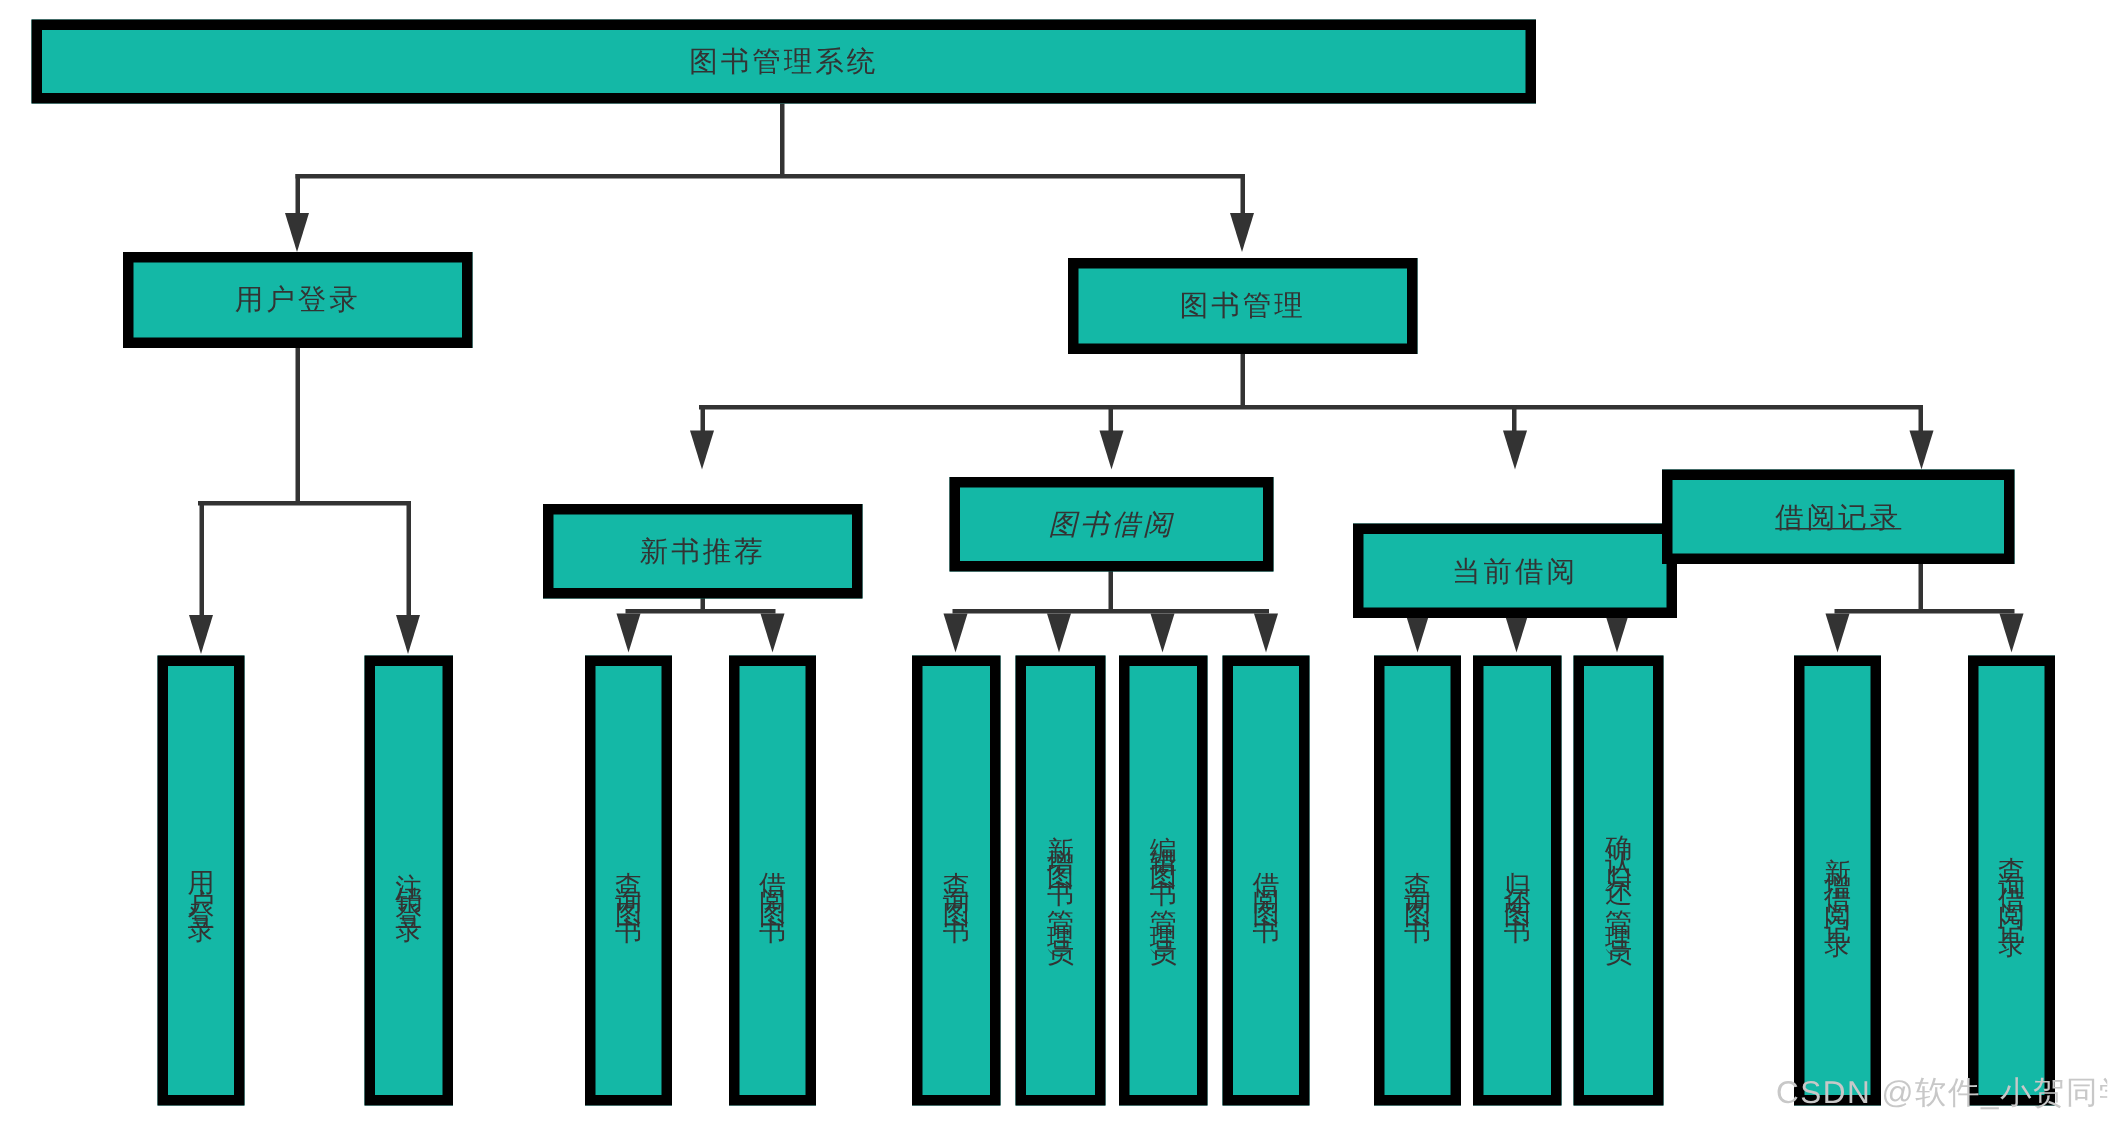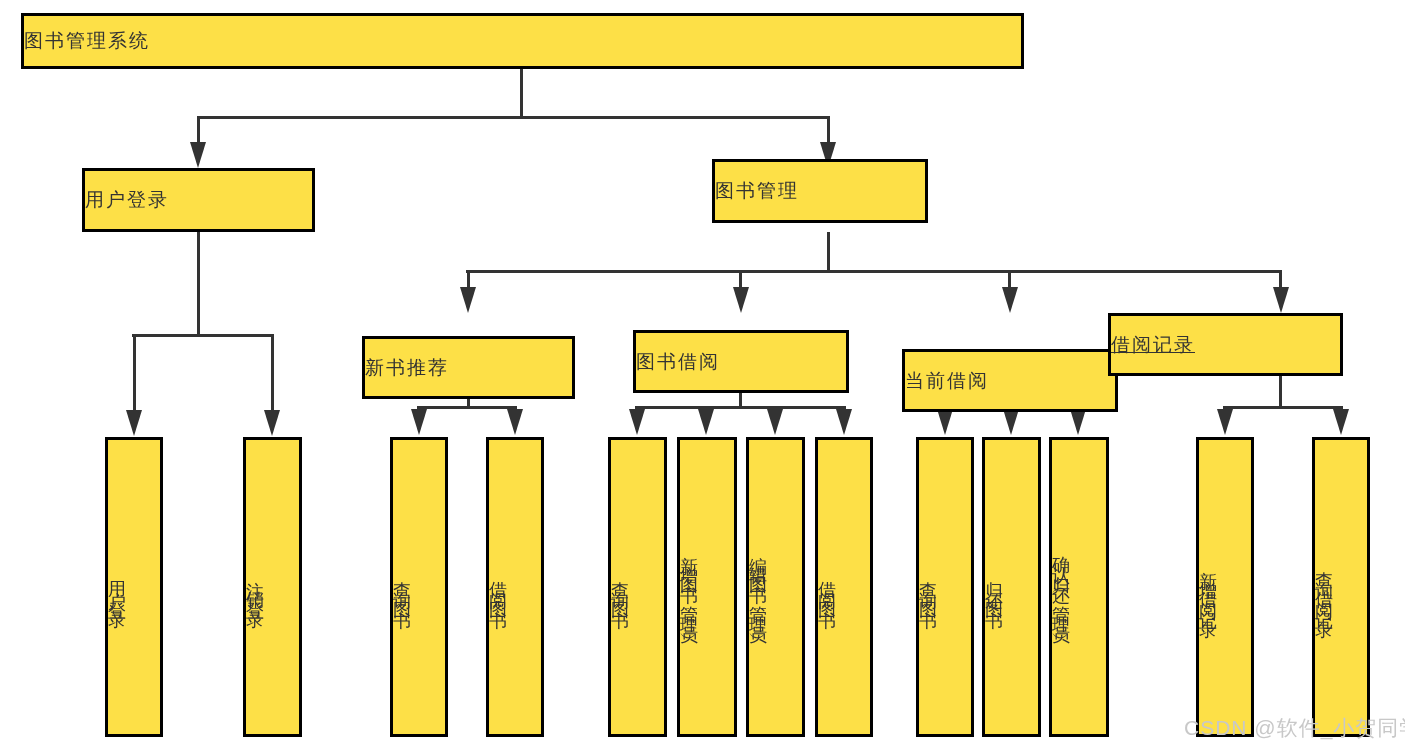--- a/index.html
+++ b/index.html
@@ -7,25 +7,26 @@
     position: relative;
     width: 1405px;
     height: 747px;
     background: #ffffff;
     overflow: hidden;
     font-family: "Liberation Sans", "DejaVu Sans", sans-serif;
     color: #333333;
   }
   .box {
     position: absolute;
-    background: #fde047;
-    border: 3px solid #000000;
+    background: #14b8a6;
+    border: 7px solid #000000;
     box-sizing: border-box;
     display: flex;
     align-items: center;
+    justify-content: center;
     font-size: 19px;
     color: #333333;
     letter-spacing: 2px;
     z-index: 2;
   }
   .leaf .vlabel {
     writing-mode: vertical-rl;
     text-orientation: mixed;
     letter-spacing: 10px;
     font-size: 18px;
@@ -71,21 +72,21 @@
   <div class="v-line" style="left:520px; top:69px; height:49px;"></div>
   <div class="h-line" style="left:197px; top:116px; width:633px;"></div>
   <div class="v-line" style="left:197px; top:116px; height:28px;"></div>
   <div class="arrow" style="left:190px; top:142px;"></div>
   <div class="v-line" style="left:827px; top:116px; height:28px;"></div>
   <div class="arrow" style="left:820px; top:142px;"></div>
 
   <div class="box" style="left:82px; top:168px; width:233px; height:64px;">
     <span>用户登录</span>
   </div>
-  <div class="box" style="left:712px; top:159px; width:216px; height:64px;">
+  <div class="box" style="left:712px; top:172px; width:233px; height:64px;">
     <span>图书管理</span>
   </div>
 
   <div class="v-line" style="left:197px; top:232px; height:104px;"></div>
   <div class="h-line" style="left:132px; top:334px; width:142px;"></div>
   <div class="v-line" style="left:133px; top:334px; height:76px;"></div>
   <div class="arrow" style="left:126px; top:410px;"></div>
   <div class="v-line" style="left:271px; top:334px; height:76px;"></div>
   <div class="arrow" style="left:264px; top:410px;"></div>
 
@@ -96,21 +97,21 @@
   <div class="v-line" style="left:739px; top:270px; height:19px;"></div>
   <div class="arrow" style="left:733px; top:287px;"></div>
   <div class="v-line" style="left:1008px; top:270px; height:19px;"></div>
   <div class="arrow" style="left:1002px; top:287px;"></div>
   <div class="v-line" style="left:1279px; top:270px; height:19px;"></div>
   <div class="arrow" style="left:1273px; top:287px;"></div>
 
   <div class="box" style="left:362px; top:313px; width:213px; height:63px;margin-top:23px;">
     <span>新书推荐</span>
   </div>
-  <div class="box" style="left:633px; top:330px; width:216px; height:63px;">
+  <div class="box" style="left:633px; top:318px; width:216px; height:63px;font-style:italic;">
     <span>图书借阅</span>
   </div>
   <div class="box" style="left:902px; top:313px; width:216px; height:63px;margin-top:36px;">
     <span>当前借阅</span>
   </div>
   <div class="box" style="left:1108px; top:313px; width:235px; height:63px;text-decoration:underline;">
     <span>借阅记录</span>
   </div>
 
   <div class="v-line" style="left:467px; top:376px; height:32px;"></div>

